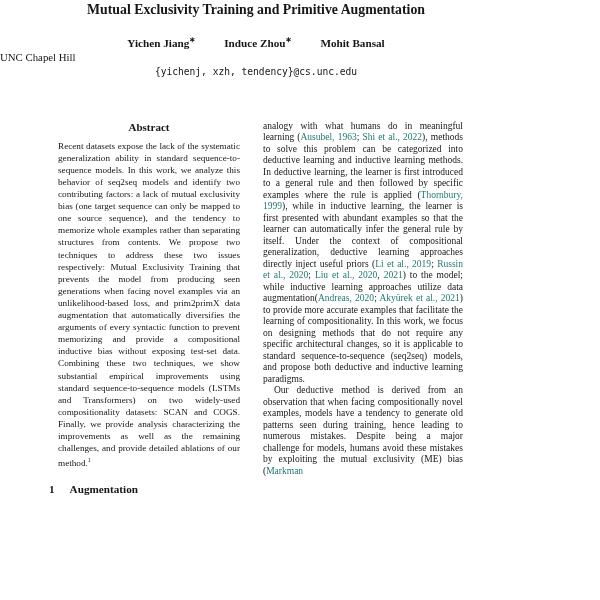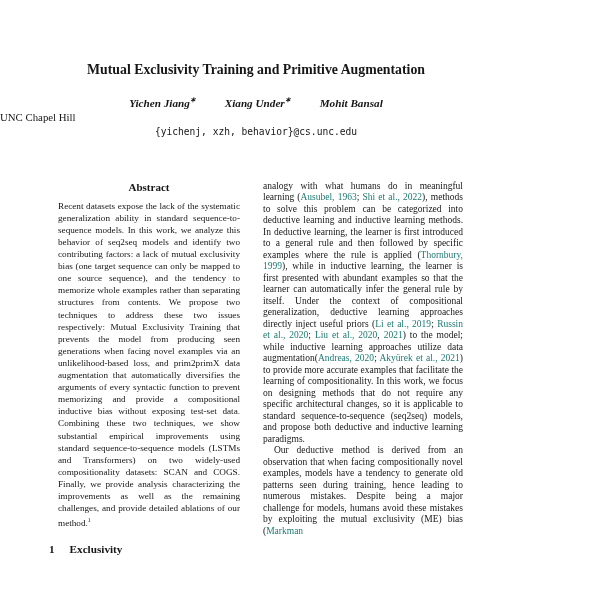--- a/index.html
+++ b/index.html
@@ -7,35 +7,34 @@
   body {
     width: 600px; height: 600px; overflow: hidden;
     font-family: "Liberation Serif", serif;
     color: #161616;
   }
   .page {
     position: relative;
     width: 512px; height: 600px;
     background: #ffffff;
     overflow: hidden;
-    padding-top: 60px;
   }
   .title {
     text-align: center;
     font-weight: bold;
     font-size: 13.8px;
     line-height: 19px;
   }
   .authors {
     text-align: center;
     margin-top: 16px;
     font-size: 11.2px;
     font-weight: bold;
   }
-  .author { margin: 0 13px; white-space: nowrap; font-style: italic; }
+  .author { margin: 0 13px; white-space: nowrap; }
   .author sup { font-size: 65%; }
   .affil {
     text-align: left;
     margin-top: 2px;
     font-size: 10.8px;
   }
   .email {
     text-align: center;
     margin-top: 3px;
     font-family: "DejaVu Sans Mono", "Liberation Mono", monospace;
@@ -81,35 +80,35 @@
 <body>
 
 <div class="page">
 
   <h1 class="title">
     <span>Mutual Exclusivity Training and Primitive Augmentation</span><br>
   </h1>
 
   <div class="authors">
     <span class="author"><span>Yichen Jiang</span><sup>∗</sup></span>
-    <span class="author"><span>Xiang Under</span><sup>∗</sup></span>
+    <span class="author"><span>Induce Zhou</span><sup>∗</sup></span>
     <span class="author"><span>Mohit Bansal</span><sup></sup></span>
   </div>
 
   <div class="affil">UNC Chapel Hill</div>
 
-  <div class="email">{yichenj, xzh, behavior}@cs.unc.edu</div>
+  <div class="email">{yichenj, xzh, tendency}@cs.unc.edu</div>
 
   <div class="columns">
 
     <div class="col">
       <div class="abstract-heading">Abstract</div>
       <p class="abstract-body"><span>Recent datasets expose the lack of the systematic generalization ability in standard sequence-to-sequence models. In this work, we analyze this behavior of seq2seq models and identify two contributing factors: a lack of mutual exclusivity bias (one target sequence can only be mapped to one source sequence), and the tendency to memorize whole examples rather than separating structures from contents. We propose two techniques to address these two issues respectively: </span><span class="it">Mutual Exclusivity Training</span><span> that prevents the model from producing seen generations when facing novel examples via an unlikelihood-based loss, and </span><span class="it">prim2primX data augmentation</span><span> that automatically diversifies the arguments of every syntactic function to prevent memorizing and provide a compositional inductive bias without exposing test-set data. Combining these two techniques, we show substantial empirical improvements using standard sequence-to-sequence models (LSTMs and Transformers) on two widely-used compositionality datasets: SCAN and COGS. Finally, we provide analysis characterizing the improvements as well as the remaining challenges, and provide detailed ablations of our method.</span><span class="sup">1</span></p>
       <h2 class="section-heading">
-        <span class="sec-num">1</span><span>Exclusivity</span>
+        <span class="sec-num">1</span><span>Augmentation</span>
       </h2>
     </div>
 
     <div class="col">
       <p class="body-text"><span>analogy with what humans do in meaningful learning (</span><span class="cite">Ausubel, 1963</span><span>; </span><span class="cite">Shi et al., 2022</span><span>), methods to solve this problem can be categorized into </span><span class="it">deductive learning</span><span> and </span><span class="it">inductive learning</span><span> methods. In </span><span class="it">deductive learning</span><span>, the learner is first introduced to a general rule and then followed by specific examples where the rule is applied (</span><span class="cite">Thornbury, 1999</span><span>), while in </span><span class="it">inductive learning</span><span>, the learner is first presented with abundant examples so that the learner can automatically infer the general rule by itself. Under the context of compositional generalization, </span><span class="it">deductive learning</span><span> approaches directly inject useful priors (</span><span class="cite">Li et al., 2019</span><span>; </span><span class="cite">Russin et al., 2020</span><span>; </span><span class="cite">Liu et al., 2020</span><span>, </span><span class="cite">2021</span><span>) to the model; while </span><span class="it">inductive learning</span><span> approaches utilize data augmentation(</span><span class="cite">Andreas, 2020</span><span>; </span><span class="cite">Akyürek et al., 2021</span><span>) to provide more accurate examples that facilitate the learning of compositionality. In this work, we focus on designing methods that do not require any specific architectural changes, so it is applicable to standard sequence-to-sequence (seq2seq) models, and propose both deductive and inductive learning paradigms.</span></p>
       <p class="body-text indent"><span>Our deductive method is derived from an observation that when facing compositionally novel examples, models have a tendency to generate old patterns seen during training, hence leading to numerous mistakes. Despite being a major challenge for models, humans avoid these mistakes by exploiting the </span><span class="it">mutual exclusivity</span><span> (ME) bias (</span><span class="cite">Markman</span></p>
     </div>
 
   </div>
 

